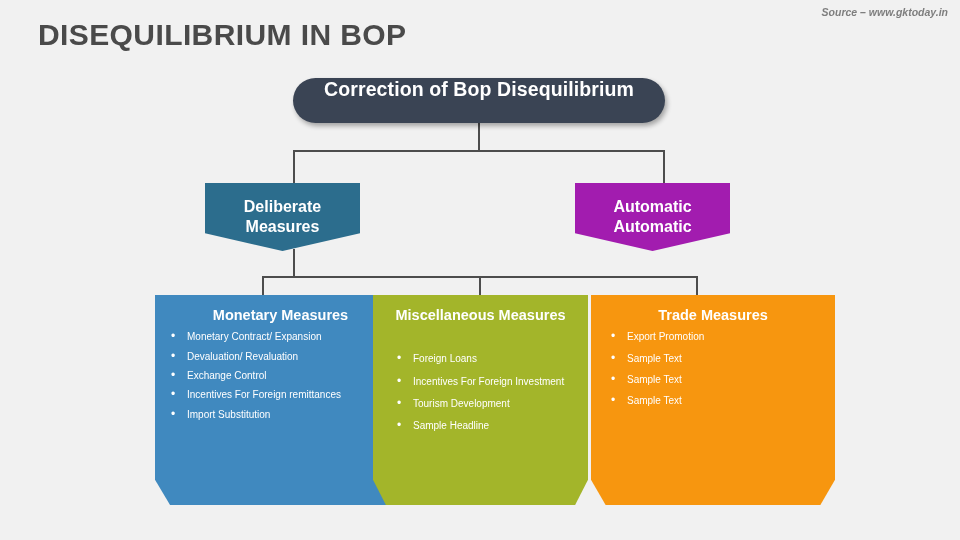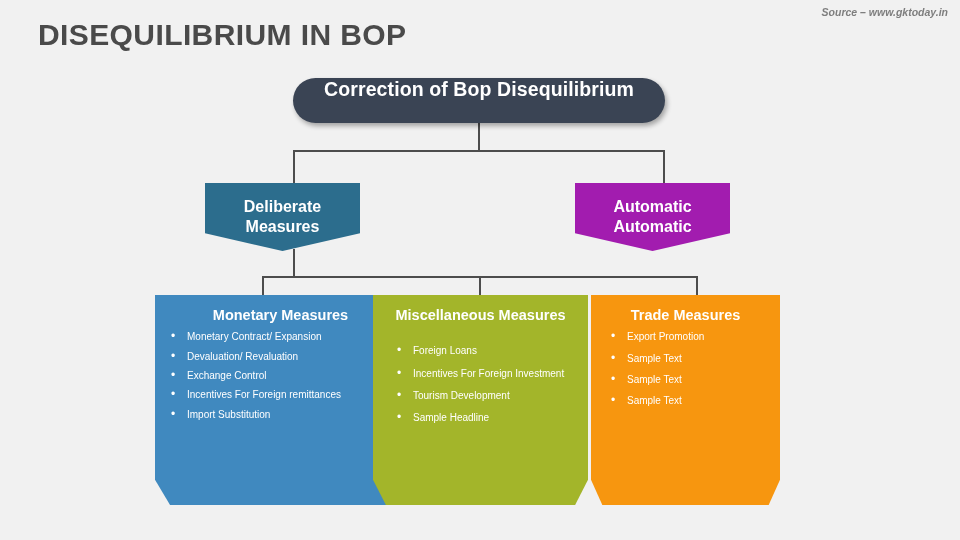--- a/index.html
+++ b/index.html
@@ -113,21 +113,21 @@
     width: 212px;
     height: 210px;
     clip-path: polygon(0 0, 100% 0, 100% 88%, 94% 100%, 6% 100%, 0 88%);
     filter: drop-shadow(2px 3px 4px rgba(0,0,0,0.30));
     z-index: 3;
     box-sizing: border-box;
     padding: 12px 10px 0 10px;
   }
   #card-monetary { left: 155px; background: #4089bf; width: 251px; }
   #card-misc     { left: 373px; background: #a3b52a; width: 215px; }
-  #card-trade    { left: 591px; background: #f7960f; width: 189px; }
+  #card-trade    { left: 591px; background: #f7960f; width: 244px; }
 
   .card-title {
     color: #ffffff;
     font-size: 14.5px;
     font-weight: bold;
     text-align: center;
     margin: 0 0 6px 0;
     line-height: 1.2;
   }
   .bullets {
@@ -146,21 +146,21 @@
   .bullets li::before {
     content: "\2022";
     position: absolute;
     left: 6px;
     top: -1px;
     font-size: 12px;
     color: #ffffff;
   }
   #card-misc .bullets li { padding-left: 30px; margin-bottom: 9px; }
   #card-misc .bullets li::before { left: 14px; }
-  #card-misc .card-title { margin-bottom: 20px; }
+  #card-misc .card-title { margin-bottom: 28px; }
   #card-trade .bullets li { padding-left: 26px; margin-bottom: 8px; }
   #card-trade .bullets li::before { left: 10px; }
 </style>
 </head>
 <body>
 
 <div id="slide">
 
   <div id="page-title">DISEQUILIBRIUM IN BOP</div>
   <div id="source-note">Source – www.gktoday.in</div>

